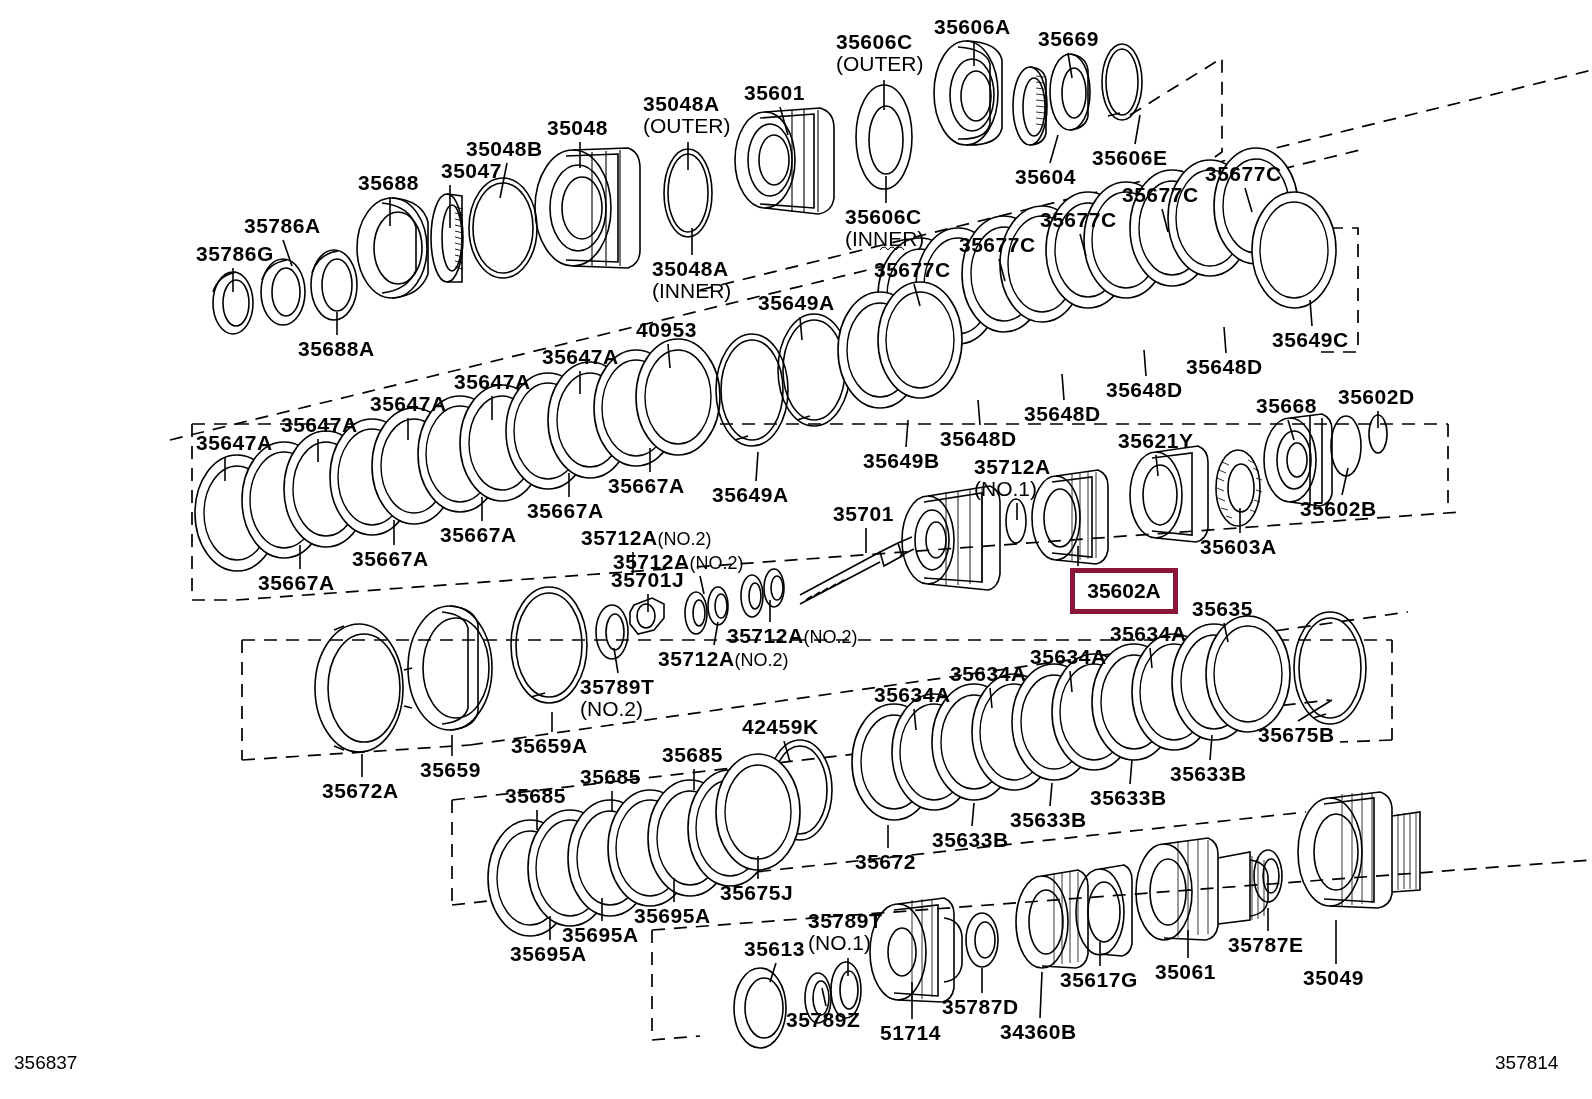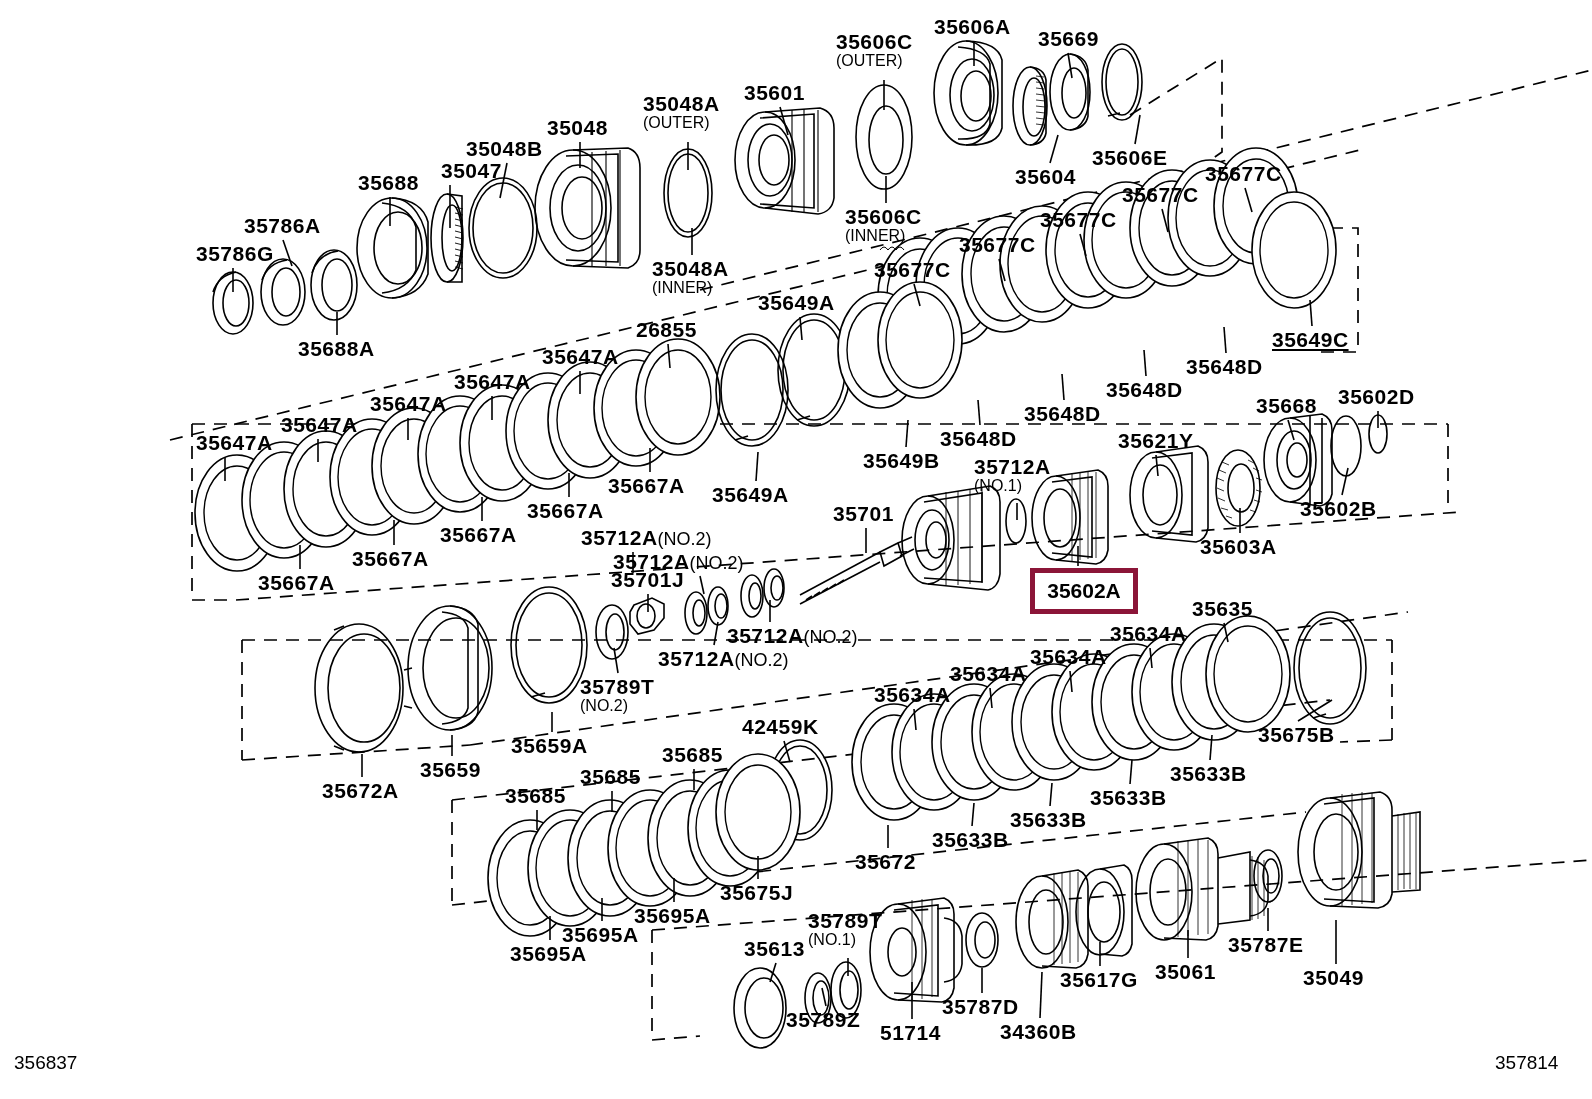--- a/index.html
+++ b/index.html
@@ -2,28 +2,28 @@
 <html><head>
 <meta charset="utf-8">
 <title>Parts Diagram</title>
 <style>
   html,body{margin:0;padding:0;background:#ffffff;}
   body{font-family:"Liberation Sans", sans-serif;}
   #stage{position:relative;width:1592px;height:1099px;background:#fff;overflow:hidden;}
   #art{position:absolute;left:0;top:0;width:1592px;height:1099px;}
   .lbl{position:absolute;font-family:"Liberation Sans", sans-serif;font-weight:bold;
        font-size:21px;color:#000;white-space:nowrap;letter-spacing:0.5px;line-height:1.05;}
-  .lbl .sub{display:block;font-weight:normal;font-size:16px;letter-spacing:0px;}
+  .lbl .sub{display:block;font-weight:normal;font-size:21px;letter-spacing:0px;}
   .lbl.inl{}
   .lbl.inl .sub{display:inline;font-weight:normal;font-size:18px;}
   .corner{position:absolute;font-family:"Liberation Sans", sans-serif;font-weight:normal;
           font-size:19px;color:#000;}
   .hl{position:absolute;border:5px solid #8B1538;background:#ffffff;
       display:flex;align-items:center;justify-content:center;
-      font-family:"Liberation Sans", sans-serif;font-weight:bold;font-size:21px;color:#000;}
+      font-family:"Liberation Sans", sans-serif;font-weight:bold;font-size:21px;color:#000;margin-left:40px;}
 </style>
 </head>
 <body>
 
 <div id="stage">
 
   <svg id="art" viewBox="0 0 1592 1099" xmlns="http://www.w3.org/2000/svg">
     <defs>
       <g id="fplate">
         <ellipse cx="0" cy="0" rx="42" ry="58" fill="#fff" stroke="#000" stroke-width="1.6"></ellipse>
@@ -534,31 +534,31 @@
       <div class="lbl" style="left: 845px; top: 206px;">35606C<span class="sub">(INNER)</span></div>
       <div class="lbl" style="left: 934px; top: 16px;">35606A</div>
       <div class="lbl" style="left: 1038px; top: 28px;">35669</div>
       <div class="lbl" style="left: 1015px; top: 166px;">35604</div>
       <div class="lbl" style="left: 1092px; top: 147px;">35606E</div>
       <div class="lbl" style="left: 1205px; top: 163px;">35677C</div>
       <div class="lbl" style="left: 1122px; top: 184px;">35677C</div>
       <div class="lbl" style="left: 1040px; top: 209px;">35677C</div>
       <div class="lbl" style="left: 959px; top: 234px;">35677C</div>
       <div class="lbl" style="left: 874px; top: 259px;">35677C</div>
-      <div class="lbl" style="left: 1272px; top: 329px; text-decoration: underline;">35649C</div>
+      <div class="lbl" style="left: 1272px; top: 329px;">35649C</div>
       <div class="lbl" style="left: 1186px; top: 356px;">35648D</div>
       <div class="lbl" style="left: 1106px; top: 379px;">35648D</div>
       <div class="lbl" style="left: 1024px; top: 403px;">35648D</div>
       <div class="lbl" style="left: 940px; top: 428px;">35648D</div>
       <div class="lbl" style="left: 196px; top: 432px;">35647A</div>
       <div class="lbl" style="left: 281px; top: 414px;">35647A</div>
       <div class="lbl" style="left: 370px; top: 393px;">35647A</div>
       <div class="lbl" style="left: 454px; top: 371px;">35647A</div>
       <div class="lbl" style="left: 542px; top: 346px;">35647A</div>
-      <div class="lbl" style="left: 636px; top: 319px;">26855</div>
+      <div class="lbl" style="left: 636px; top: 319px;">40953</div>
       <div class="lbl" style="left: 758px; top: 292px;">35649A</div>
       <div class="lbl" style="left: 712px; top: 484px;">35649A</div>
       <div class="lbl" style="left: 863px; top: 450px;">35649B</div>
       <div class="lbl" style="left: 258px; top: 572px;">35667A</div>
       <div class="lbl" style="left: 352px; top: 548px;">35667A</div>
       <div class="lbl" style="left: 440px; top: 524px;">35667A</div>
       <div class="lbl" style="left: 527px; top: 500px;">35667A</div>
       <div class="lbl" style="left: 608px; top: 475px;">35667A</div>
       <div class="lbl" style="left: 1118px; top: 430px;">35621Y</div>
       <div class="lbl" style="left: 1256px; top: 395px;">35668</div>

